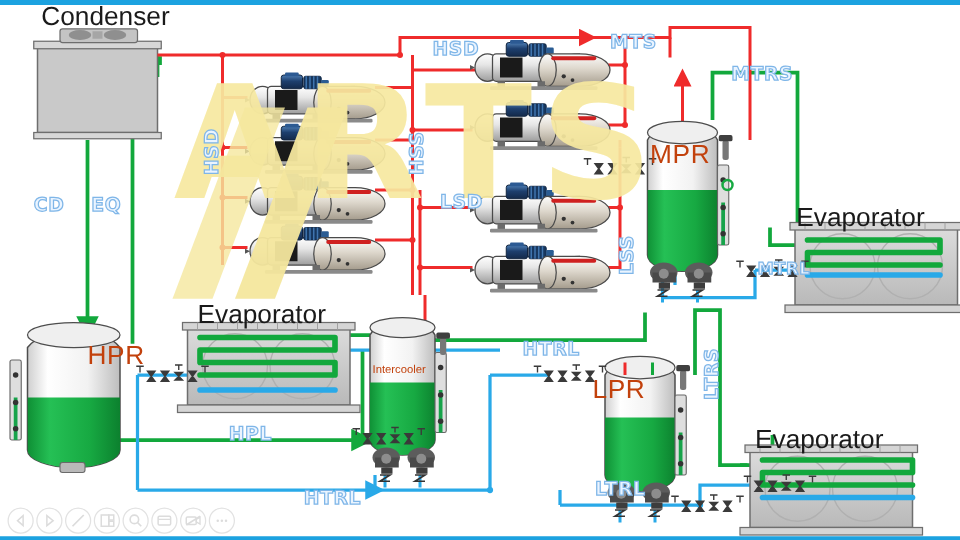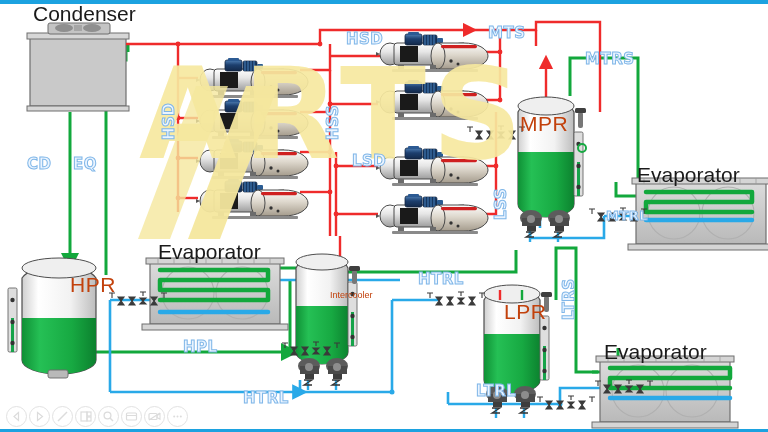--- a/index.html
+++ b/index.html
@@ -25,21 +25,21 @@
   .lbl.vert{transform:rotate(-90deg);transform-origin:left top;}
   .lbl.small{font-size:13px;}
 
   
   .cap{position:absolute;font-size:21px;color:#1a1a1a;white-space:nowrap;
        font-family:"Liberation Sans",sans-serif;}
 
   
   .vtxt{position:absolute;font-size:21px;color:#c2410c;font-family:"Liberation Sans",sans-serif;
         letter-spacing:.5px;white-space:nowrap;}
-  .vtxt.sm{font-size:9px;letter-spacing:0;padding-left:32px;}
+  .vtxt.sm{font-size:9px;letter-spacing:0;}
 
   
   .toolbar{position:absolute;left:0;bottom:3px;height:26px;width:768px;}
   .tbtn{position:absolute;top:3px;width:19px;height:19px;border-radius:50%;
         border:1.4px solid #e2e2e2;background:#fff;}
 
   svg{position:absolute;left:0;top:0;}
 </style>
 </head>
 <body>
@@ -421,21 +421,21 @@
   </svg>
 
   <div class="cap" style="left:33px;top:2px;">Condenser</div>
   <div class="cap" style="left:158px;top:240px;">Evaporator</div>
   <div class="cap" style="left:637px;top:163px;">Evaporator</div>
   <div class="cap" style="left:604px;top:340px;">Evaporator</div>
 
   <div class="vtxt" style="left:30px;top:273px;margin-left:40px;">HPR</div>
   <div class="vtxt sm" style="left:298px;top:290px;">Intercooler</div>
   <div class="vtxt" style="left:520px;top:112px;">MPR</div>
-  <div class="vtxt" style="left:504px;top:300px;">LPR</div>
+  <div class="vtxt" style="left:474px;top:300px;">LPR</div>
 
   <div class="lbl" style="left:346px;top:30px;">HSD</div>
   <div class="lbl" style="left:456px;top:24px;margin-left:32px;">MTS</div>
   <div class="lbl" style="left:585px;top:50px;">MTRS</div>
   <div class="lbl vert" style="left:160px;top:140px;">HSD</div>
   <div class="lbl vert" style="left:324px;top:140px;">HSS</div>
   <div class="lbl" style="left:27px;top:155px;">CD</div>
   <div class="lbl" style="left:73px;top:155px;">EQ</div>
   <div class="lbl" style="left:352px;top:152px;">LSD</div>
   <div class="lbl vert" style="left:492px;top:220px;">LSS</div>

